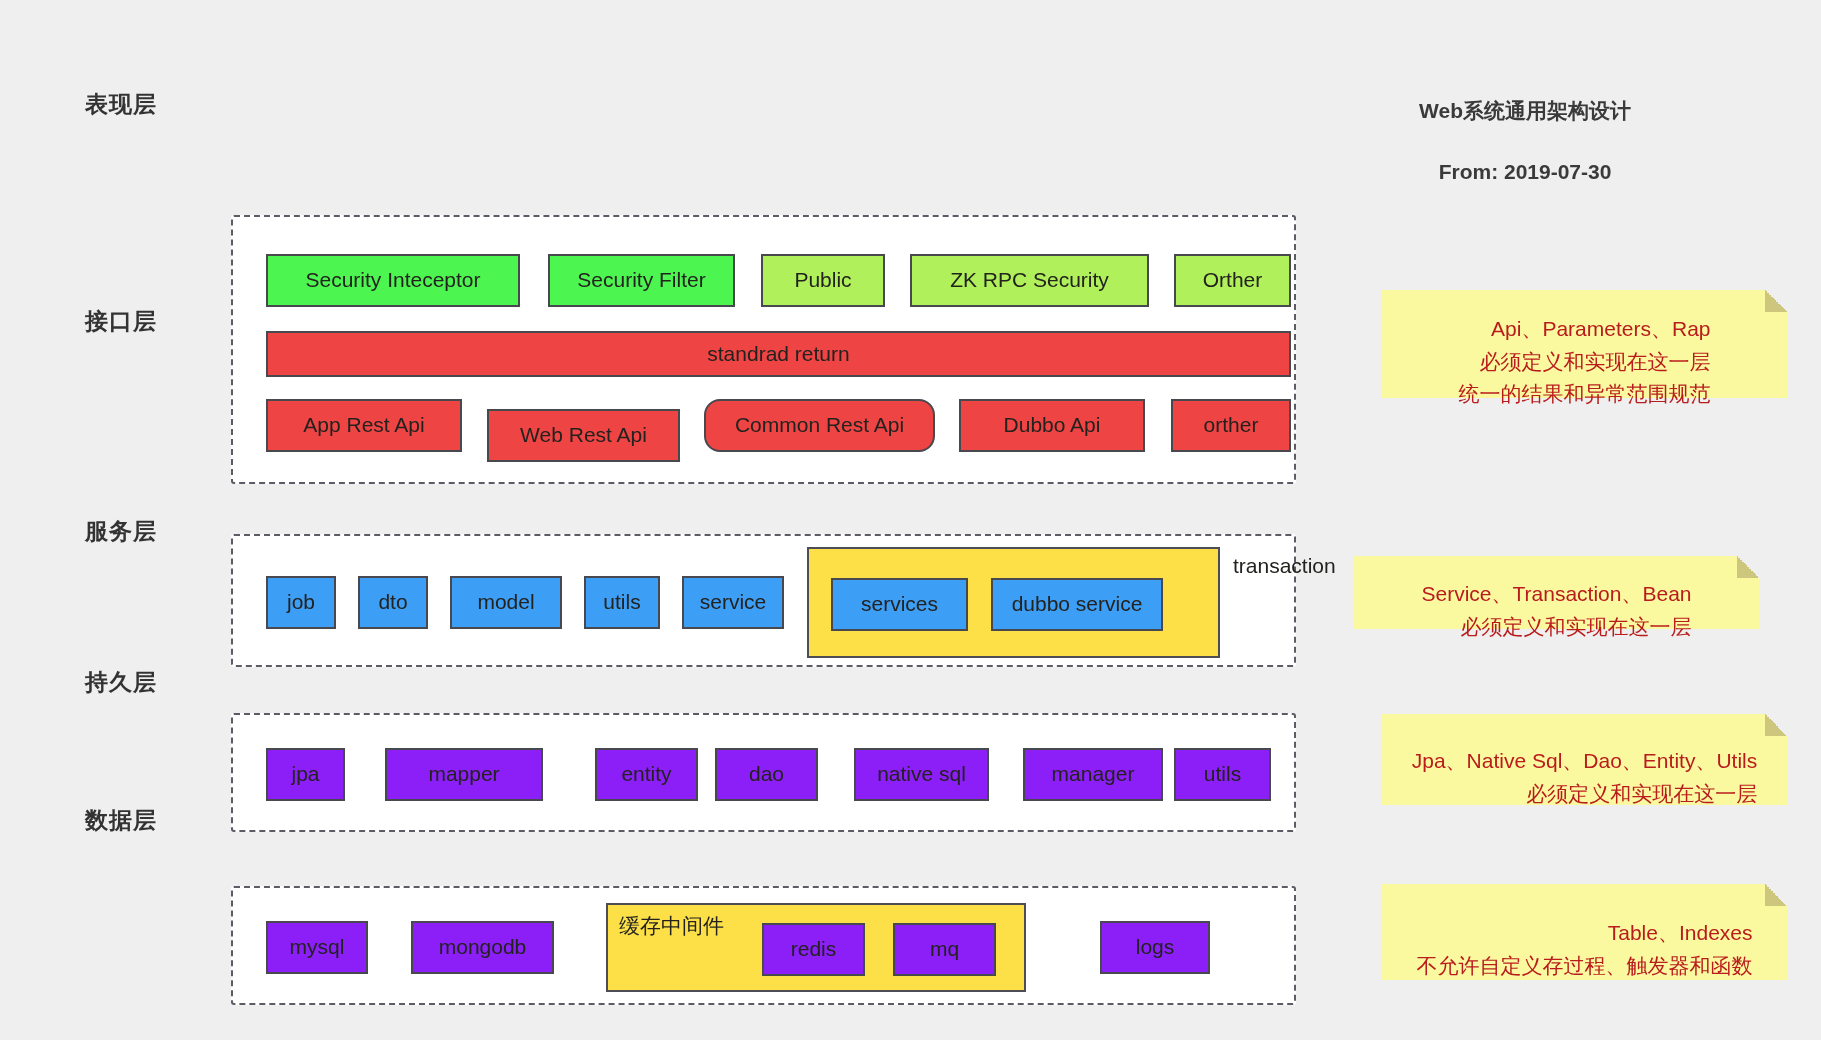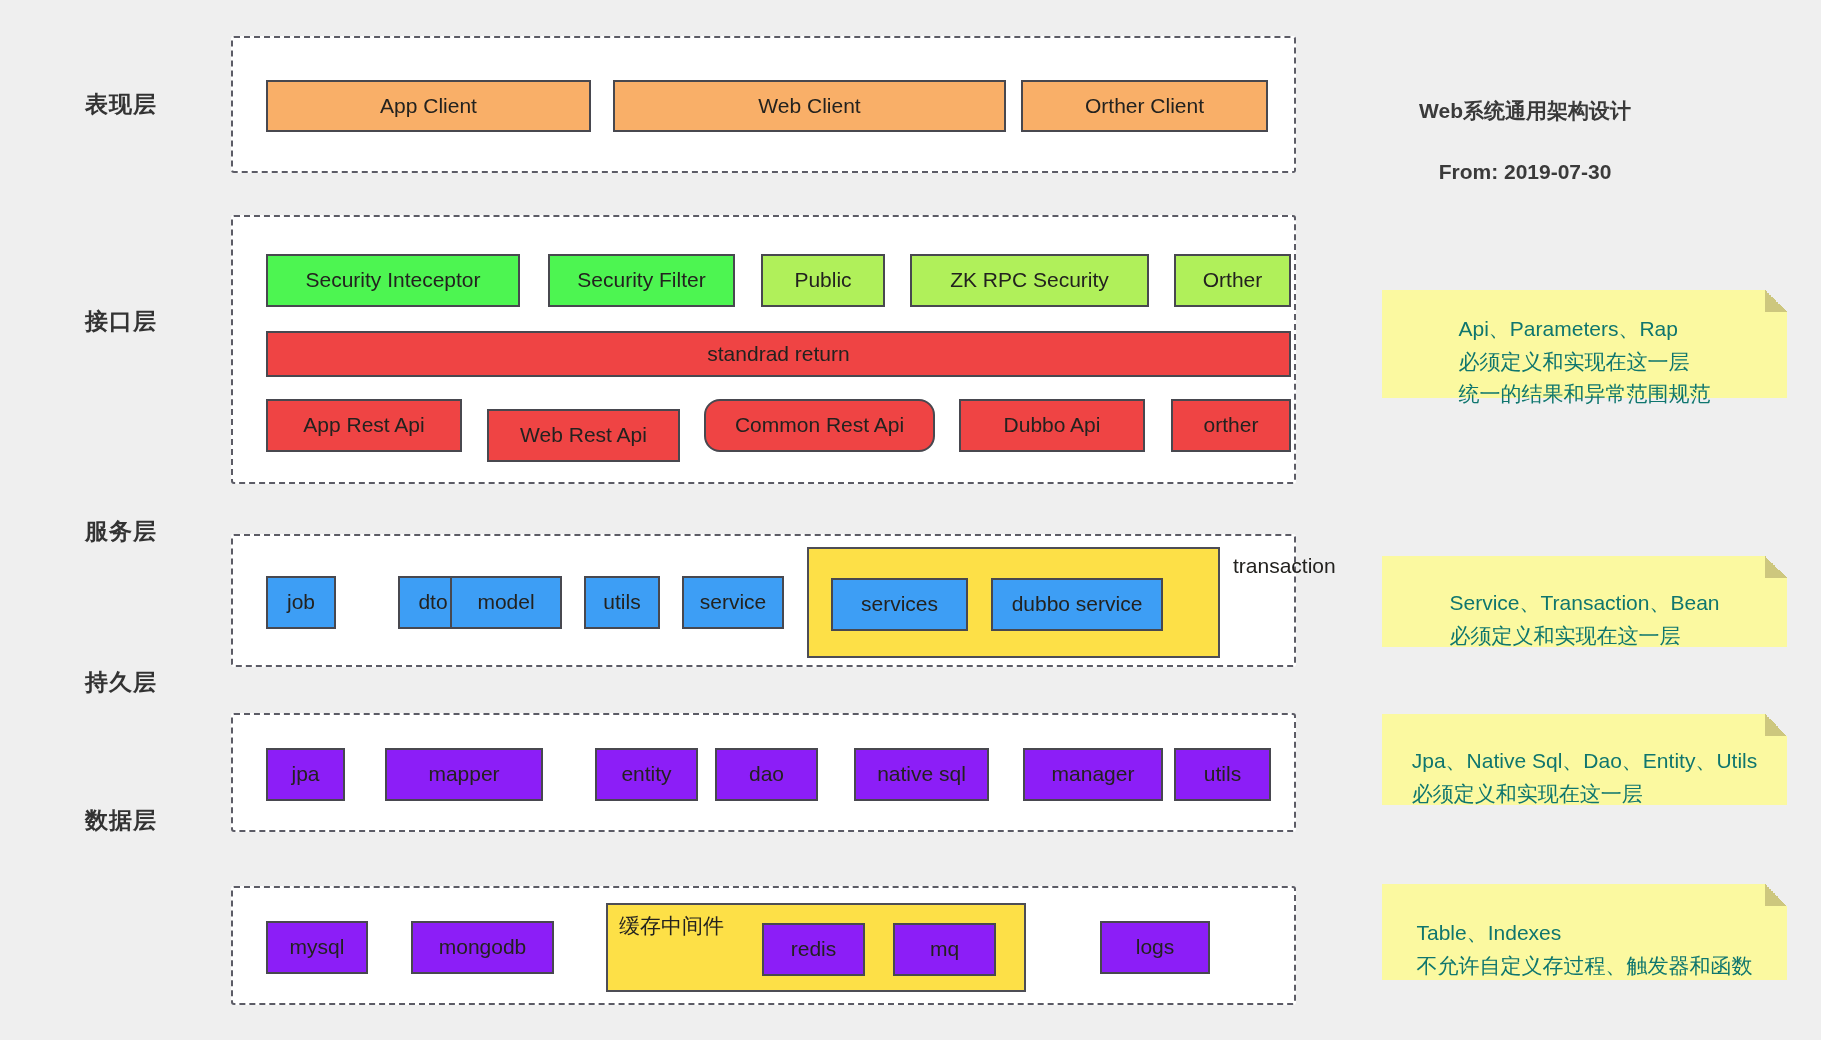--- a/index.html
+++ b/index.html
@@ -73,22 +73,22 @@
   .note {
     background: #fbf9a0;
     position: absolute;
     box-sizing: border-box;
     display: flex;
     align-items: center;
     justify-content: center;
   }
   .note .note-text {
     font-size: 21px;
-    color: #0f766e;
-    text-align: left;
+    color: #b91c1c;
+    text-align: right;
     line-height: 1.55;
     white-space: pre-line;
     padding: 0 14px;
     margin-top: 36px;
   }
   .note .fold {
     position: absolute;
     right: 0;
     top: 0;
     width: 22px;
@@ -112,31 +112,20 @@
 
 <div id="canvas">
 
   <div class="title-block" style="left:1365px; top:66px; width:320px;">
     <div>Web系统通用架构设计</div>
     <div>From: 2019-07-30</div>
   </div>
 
   <div class="abs layer-label" style="left:85px; top:89px;">表现层</div>
 
-  <div class="abs layer-box" style="left:231px; top:36px; width:1065px; height:137px;">
-    <div class="abs node orange" style="left:33px; top:42px; width:325px; height:52px;">
-      <span>App Client</span>
-    </div>
-    <div class="abs node orange" style="left:380px; top:42px; width:393px; height:52px;">
-      <span>Web Client</span>
-    </div>
-    <div class="abs node orange" style="left:788px; top:42px; width:247px; height:52px;">
-      <span>Orther Client</span>
-    </div>
-  </div>
 
   <div class="abs layer-label" style="left:85px; top:306px;">接口层</div>
 
   <div class="abs layer-box" style="left:231px; top:215px; width:1065px; height:269px;">
 
     <div class="abs node green" style="left:33px; top:37px; width:254px; height:53px;">
       <span>Security Inteceptor</span>
     </div>
     <div class="abs node green" style="left:315px; top:37px; width:187px; height:53px;">
       <span>Security Filter</span>
@@ -172,21 +161,21 @@
     </div>
   </div>
 
   <div class="abs layer-label" style="left:85px; top:516px;">服务层</div>
 
   <div class="abs layer-box" style="left:231px; top:534px; width:1065px; height:133px;">
 
     <div class="abs node blue" style="left:33px; top:40px; width:70px; height:53px;">
       <span>job</span>
     </div>
-    <div class="abs node blue" style="left:125px; top:40px; width:70px; height:53px;margin-left:40px;">
+    <div class="abs node blue" style="left:125px; top:40px; width:70px; height:53px;">
       <span>dto</span>
     </div>
     <div class="abs node blue" style="left:217px; top:40px; width:112px; height:53px;">
       <span>model</span>
     </div>
     <div class="abs node blue" style="left:351px; top:40px; width:76px; height:53px;">
       <span>utils</span>
     </div>
     <div class="abs node blue" style="left:449px; top:40px; width:102px; height:53px;">
       <span>service</span>
@@ -254,21 +243,21 @@
     </div>
   </div>
 
   <div class="note" style="left:1382px; top:290px; width:405px; height:108px;">
     <div class="fold"></div>
     <div class="note-text">Api、Parameters、Rap
 必须定义和实现在这一层
 统一的结果和异常范围规范</div>
   </div>
 
-  <div class="note" style="left:1382px; top:556px; width:405px; height:91px;">
+  <div class="note" style="left:1354px; top:556px; width:405px; height:73px;">
     <div class="fold"></div>
     <div class="note-text">Service、Transaction、Bean
 必须定义和实现在这一层</div>
   </div>
 
   <div class="note" style="left:1382px; top:714px; width:405px; height:91px;">
     <div class="fold"></div>
     <div class="note-text">Jpa、Native Sql、Dao、Entity、Utils
 必须定义和实现在这一层</div>
   </div>

